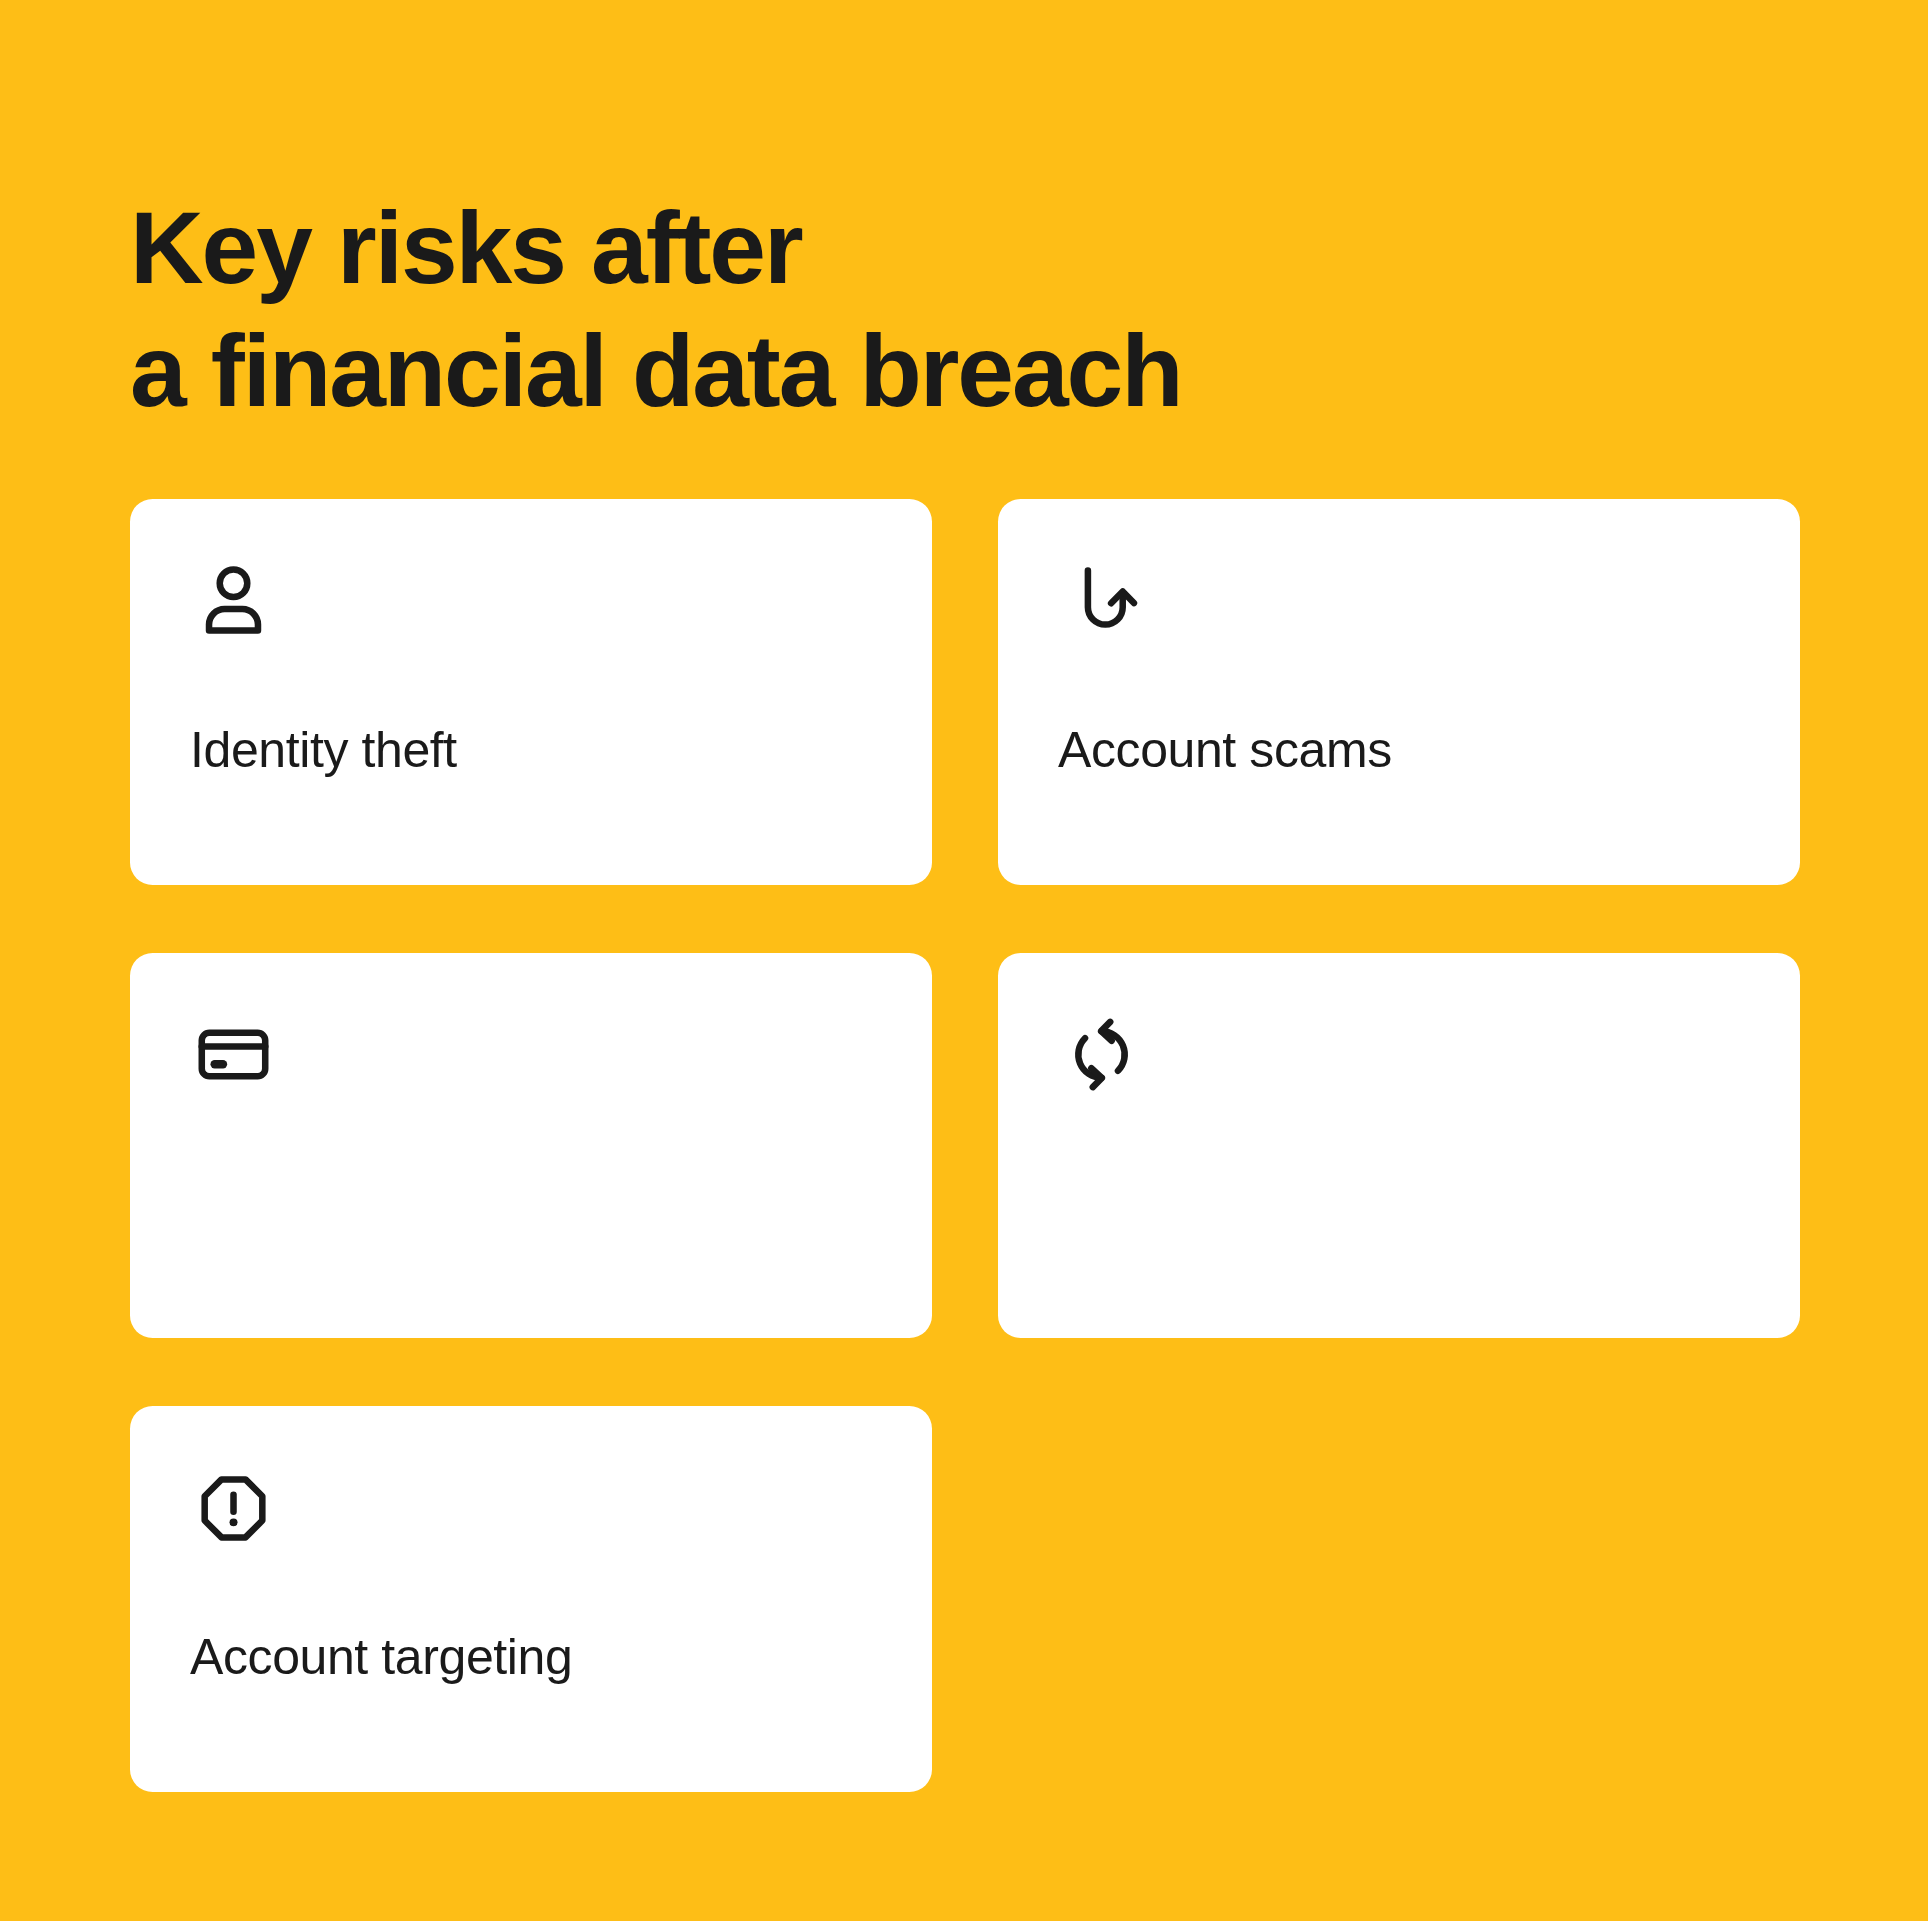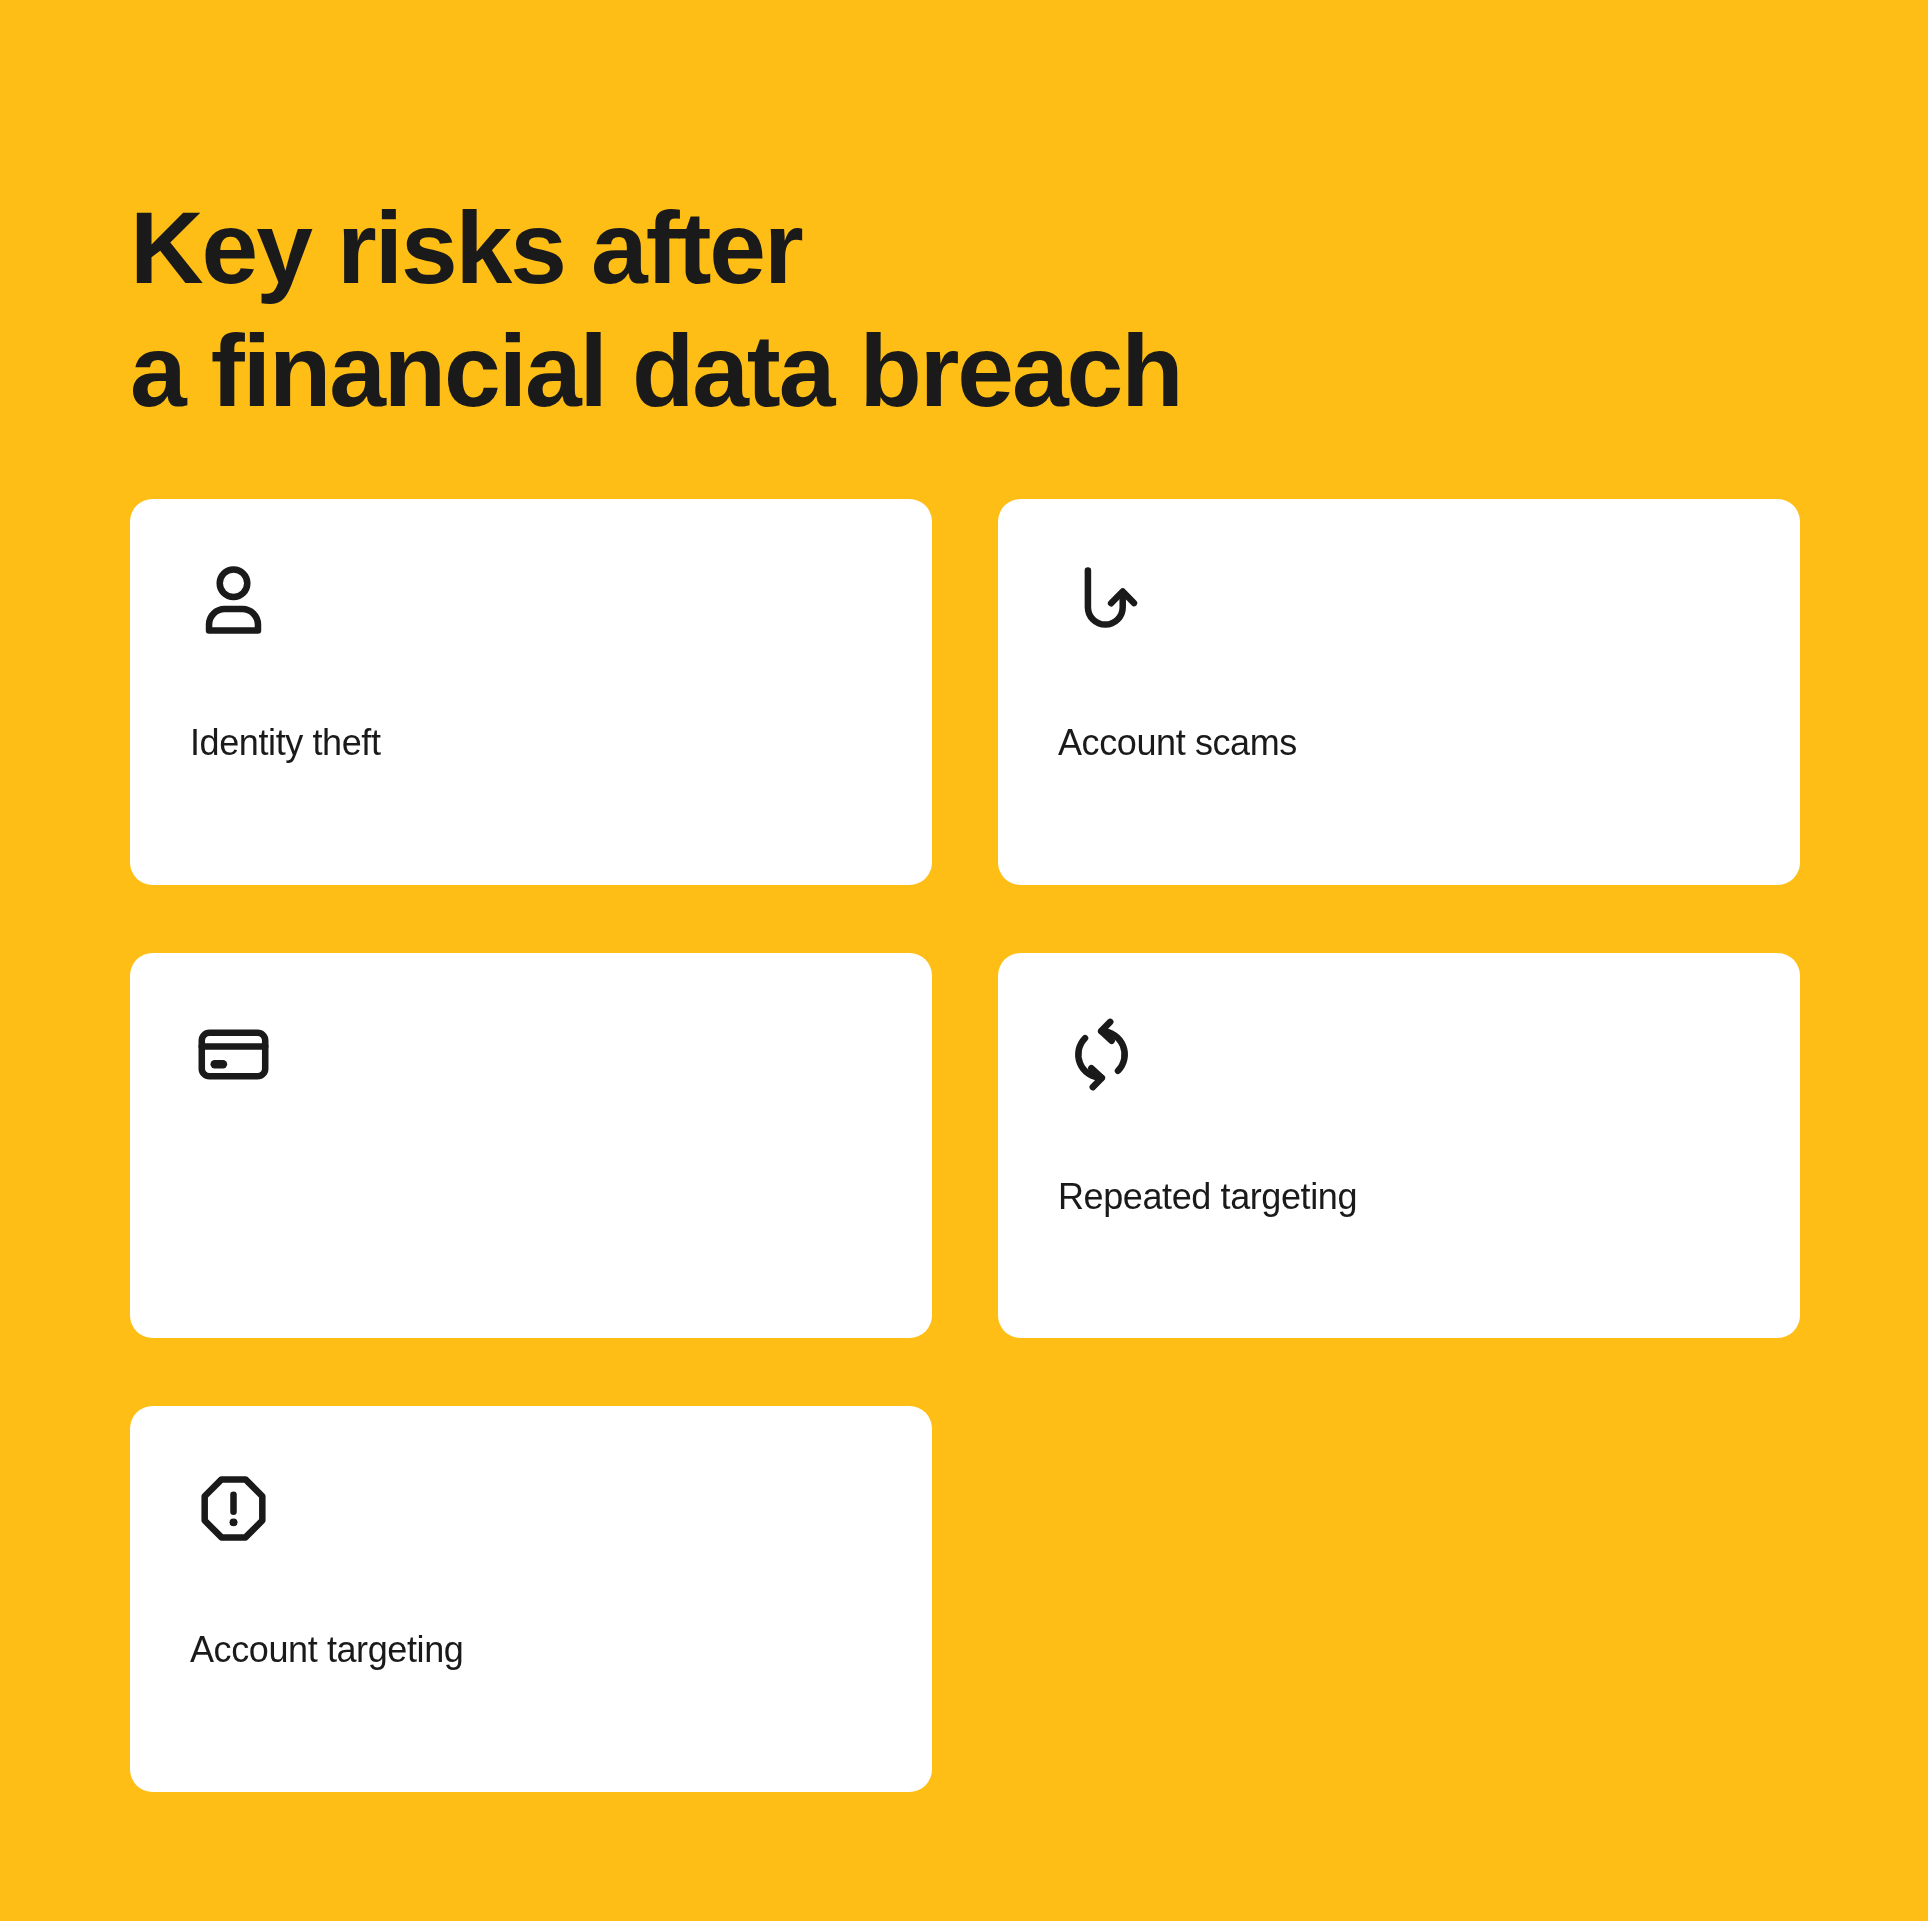--- a/index.html
+++ b/index.html
@@ -69,21 +69,21 @@
   .card-icon svg {
     display: block;
   }
 
   .card-label {
     position: absolute;
     left: 60px;
     right: 38px;
     top: 224px;
     color: #1A1A1A;
-    font-size: 36px;
+    font-size: 50px;
     font-weight: 400;
     letter-spacing: -0.4px;
     line-height: 1.1;
     white-space: nowrap;
   }
 </style>
 </head>
 <body>
 
 <div class="poster">
@@ -125,21 +125,20 @@
 
     <div class="card">
       <span class="card-icon">
         <svg width="87" height="87" viewBox="0 0 48 48" fill="none" stroke="#1A1A1A" stroke-width="3.6" stroke-linecap="round" stroke-linejoin="round">
           <path d="M24 11.2a12.8 12.8 0 0 1 9.1 21.8"></path>
           <path d="M24 36.8A12.8 12.8 0 0 1 14.9 15"></path>
           <path d="m29.6 16.4-5.8-5.3 5-5.1"></path>
           <path d="m18.4 31.6 5.8 5.3-5 5.1"></path>
         </svg>
       </span>
-      <div class="card-label">Repeated targeting</div>
     </div>
 
     <div class="card">
       <span class="card-icon">
         <svg width="87" height="87" viewBox="0 0 48 48" fill="none" stroke="#1A1A1A" stroke-width="3.6" stroke-linecap="round" stroke-linejoin="round">
           <path d="M17.4 8.5h13.2l9.3 9.3v13.4l-9.3 9.3H17.4l-9.3-9.3V17.8z"></path>
           <path d="M24 17v9.4"></path>
           <path d="M24 32.2h.02" stroke-width="4.4"></path>
         </svg>
       </span>

